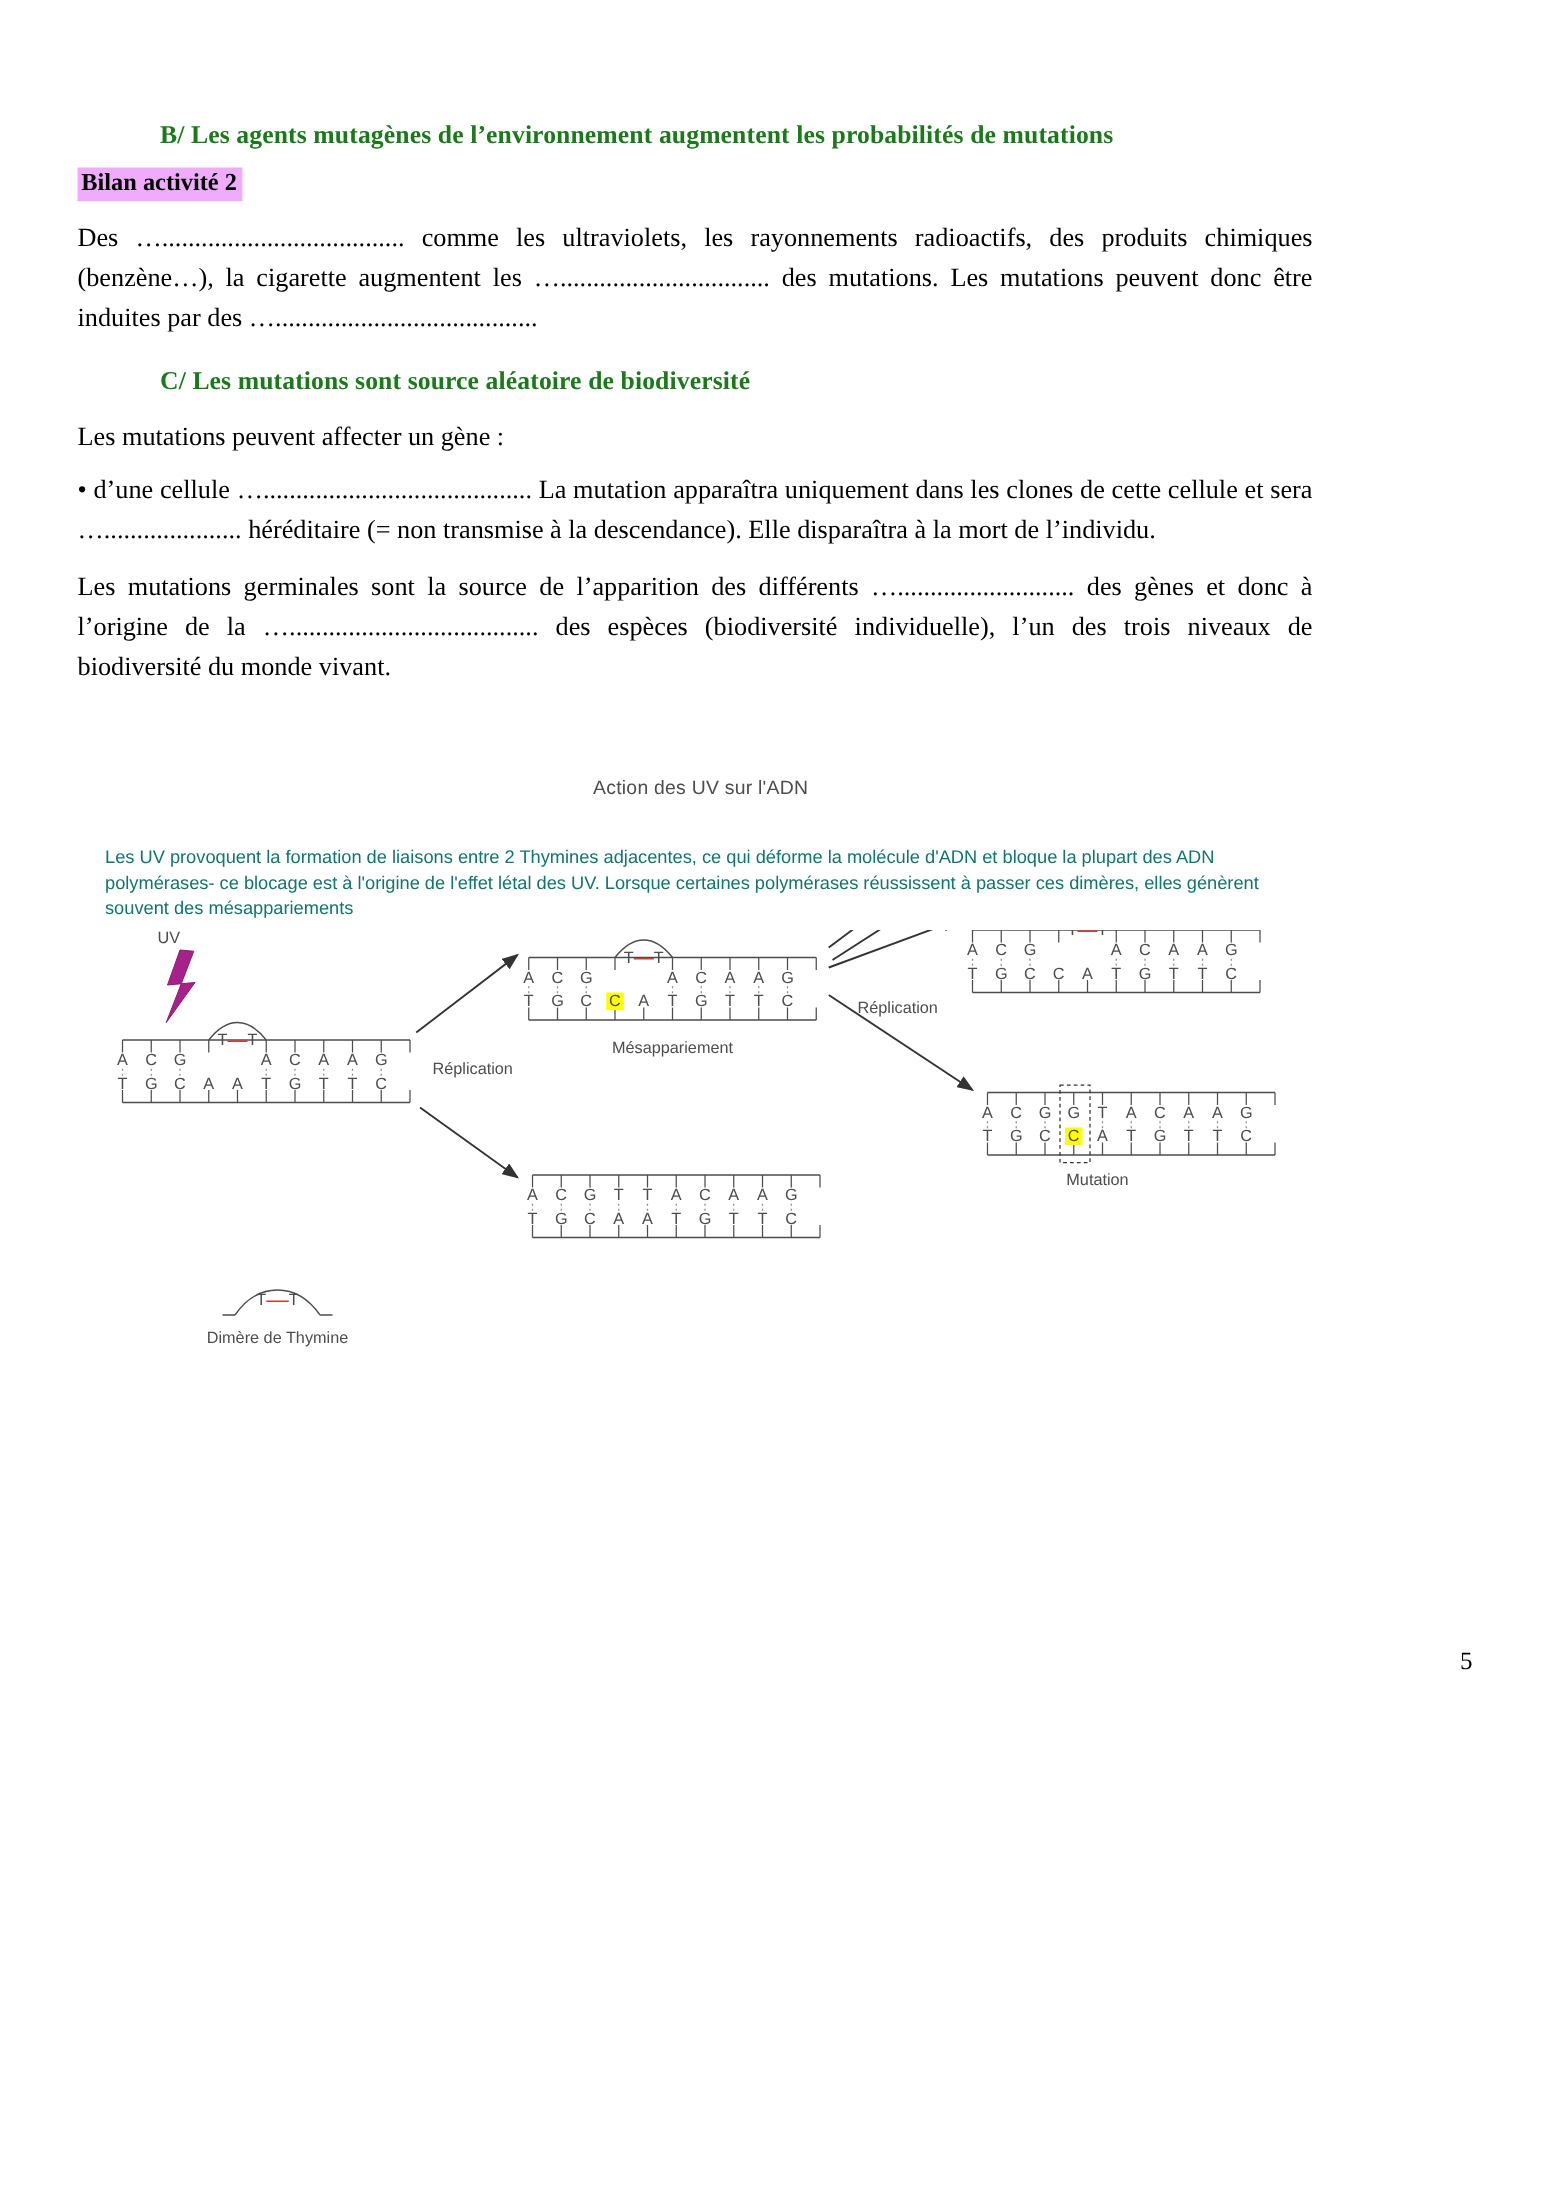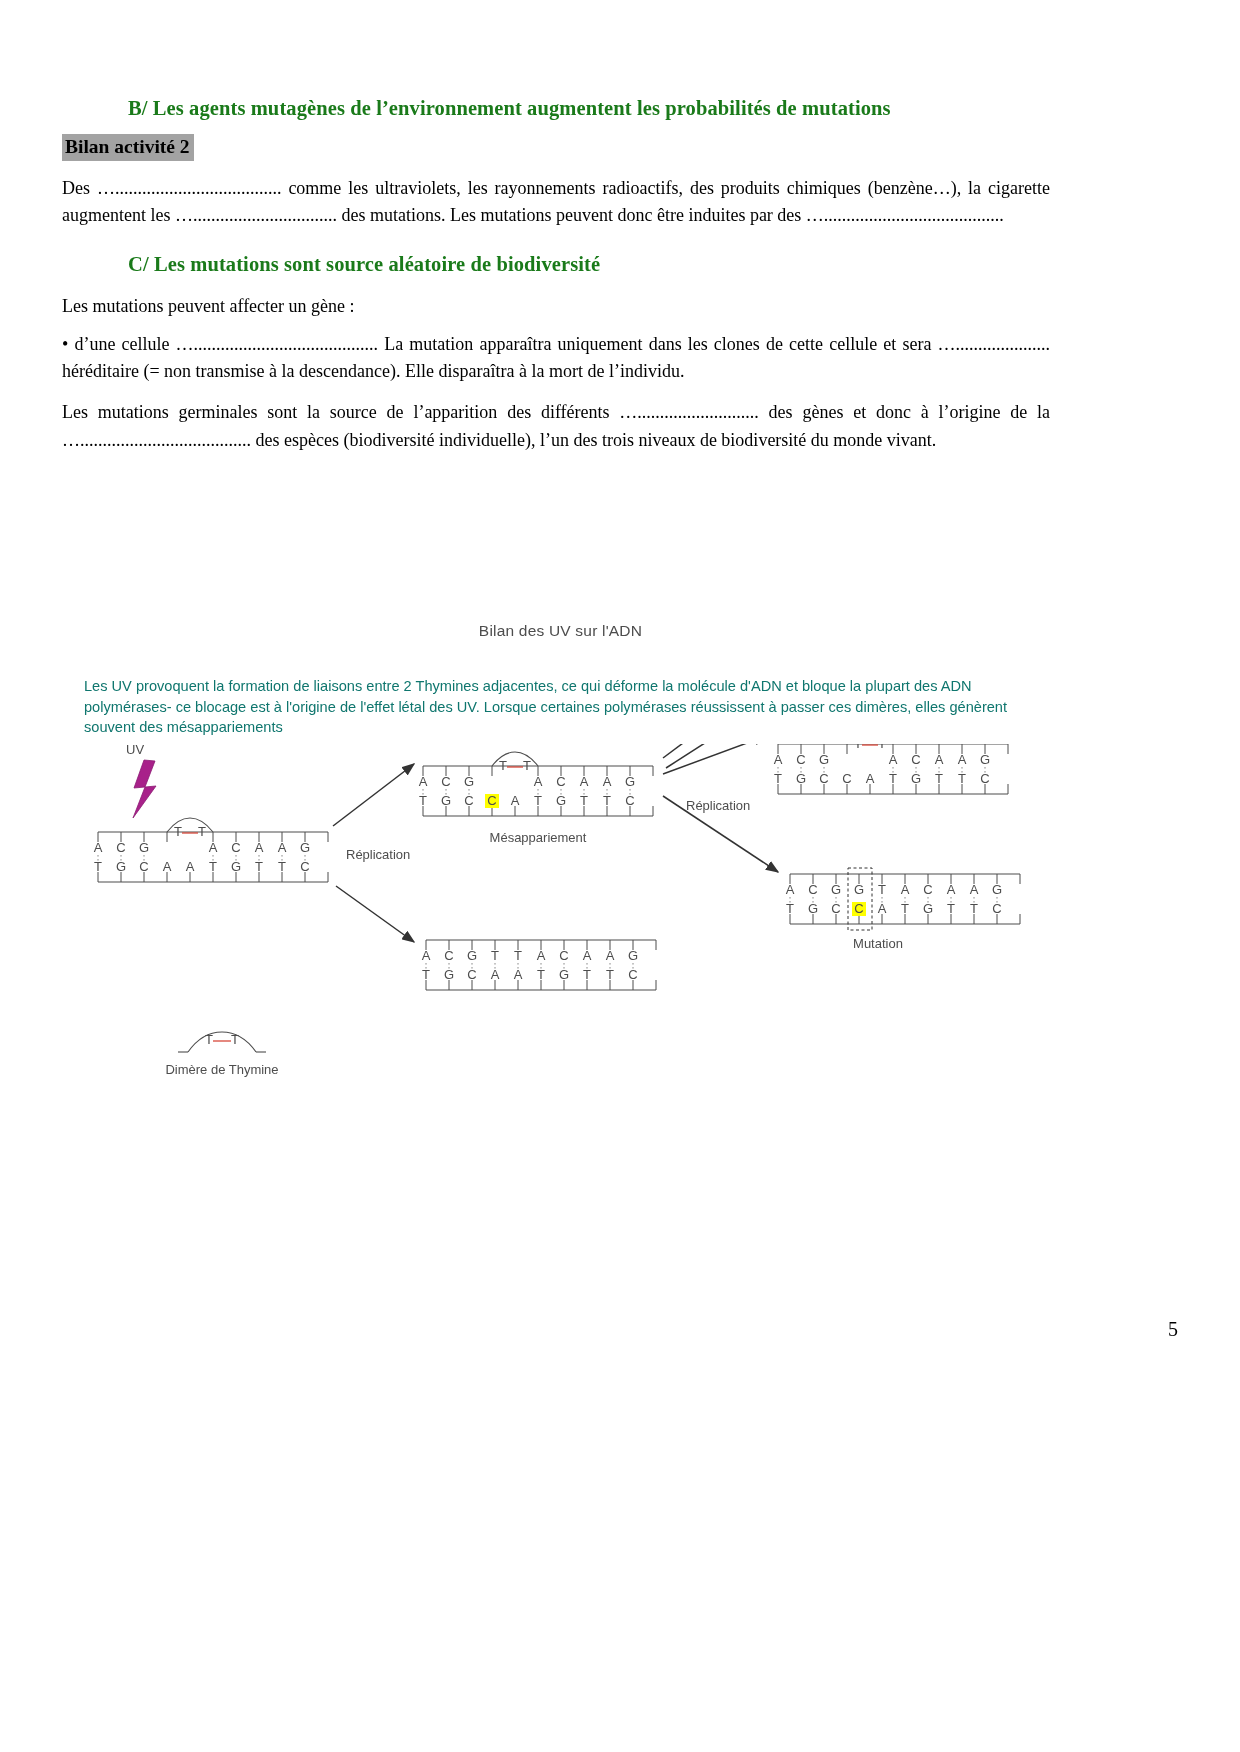--- a/index.html
+++ b/index.html
@@ -42,30 +42,30 @@
     padding-left: 66px;
     margin-top: 22px;
     margin-bottom: 16px;
   }
 
   .bilan-wrap {
     margin: 0 0 14px 0;
   }
   .bilan {
     display: inline-block;
-    background: #a3a3a3;
+    background: #f0abfc;
     font-size: 19.5px;
     font-weight: bold;
     color: #000;
     padding: 2px 4px 3px 3px;
     line-height: 1.15;
   }
 
   p.body-text {
-    font-size: 18px;
+    font-size: 21px;
     line-height: 1.52;
     margin: 0 0 14px 0;
     text-align: justify;
     text-justify: inter-word;
   }
   p.body-text.nojust {
     text-align: left;
   }
   p.tight {
     margin-bottom: 10px;
@@ -138,21 +138,21 @@
 
     <p class="body-text">• d’une cellule …......................................... La mutation apparaîtra uniquement dans les clones de cette cellule et sera …..................... héréditaire  (= non transmise à la descendance). Elle disparaîtra à la mort de l’individu.</p>
 
 
     <p class="body-text">Les mutations germinales sont la source de l’apparition des différents …...........................  des gènes et donc à l’origine de la …...................................... des espèces (biodiversité individuelle), l’un des trois niveaux de biodiversité du monde vivant.</p>
 
   </div>
 
   <div class="figure">
 
-    <div class="fig-title">Bilan des UV sur l'ADN</div>
+    <div class="fig-title">Action des UV sur l'ADN</div>
 
     <div class="fig-caption">Les UV provoquent la formation de liaisons entre 2 Thymines adjacentes, ce qui déforme la molécule d'ADN et bloque la plupart des ADN polymérases- ce blocage est à l'origine de l'effet létal des UV. Lorsque certaines polymérases réussissent à passer ces dimères, elles génèrent souvent des mésappariements</div>
 
     <div class="fig-canvas">
       <svg width="965" height="415" viewBox="0 0 965 415" xmlns="http://www.w3.org/2000/svg">
         <defs>
           <marker id="arrowhead" markerWidth="9" markerHeight="7" refX="8" refY="3.5" orient="auto">
             <polygon points="0 0, 9 3.5, 0 7" fill="#333"></polygon>
           </marker>
           <style>

